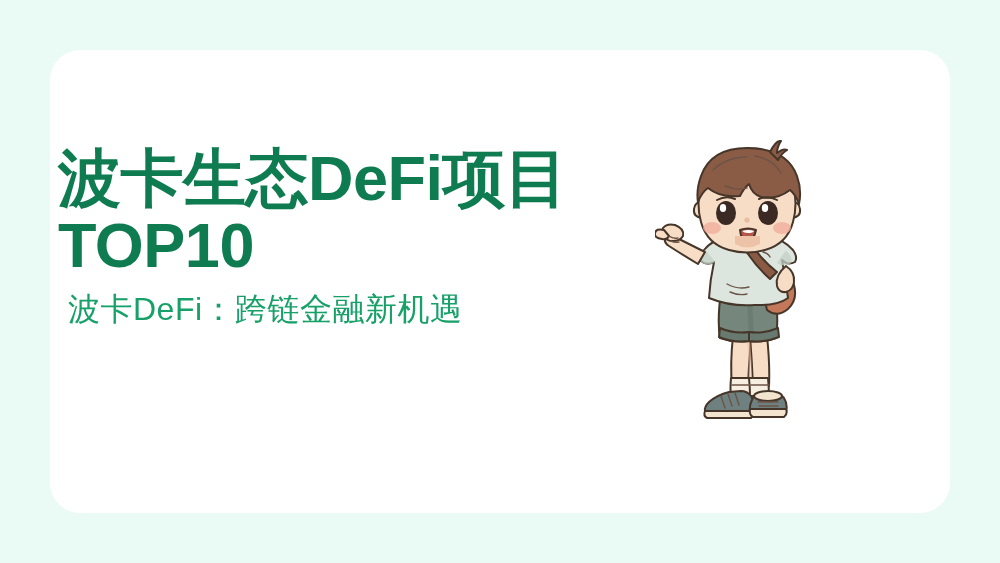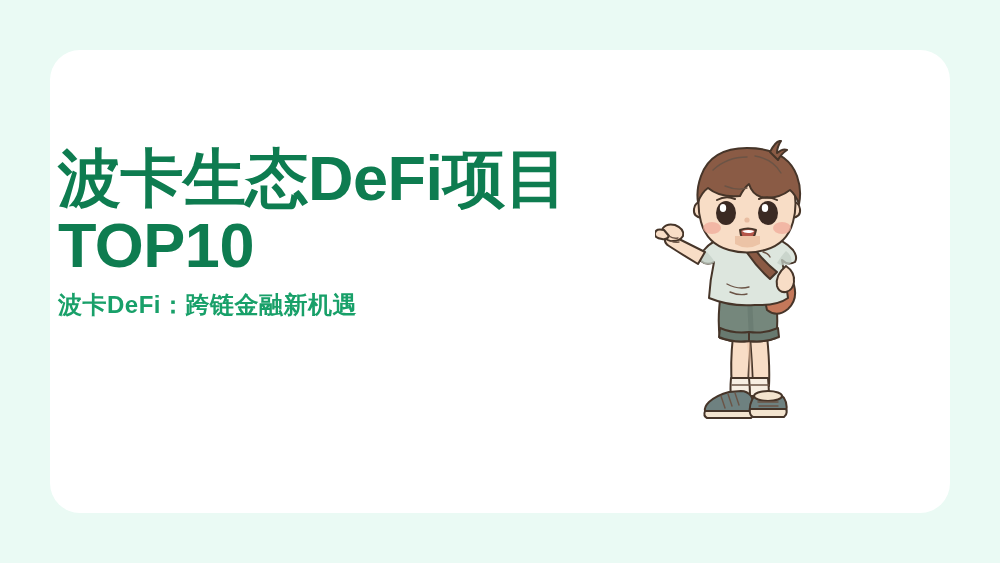--- a/index.html
+++ b/index.html
@@ -43,24 +43,24 @@
     margin: 0;
     font-size: 63px;
     line-height: 1.06;
     font-weight: 700;
     letter-spacing: -0.5px;
     color: #0e7c50;
     word-break: break-all;
   }
 
   #subtitle {
-    margin: 10px 0 0 0;
-    font-size: 24px;
+    margin: 10px 0 0 10px;
+    font-size: 32px;
     line-height: 1.3;
-    font-weight: 700;
+    font-weight: 400;
     color: #18a069;
     letter-spacing: 0.5px;
   }
 
   
   #illustration {
     position: absolute;
     left: 655px;
     top: 140px;
     width: 210px;

